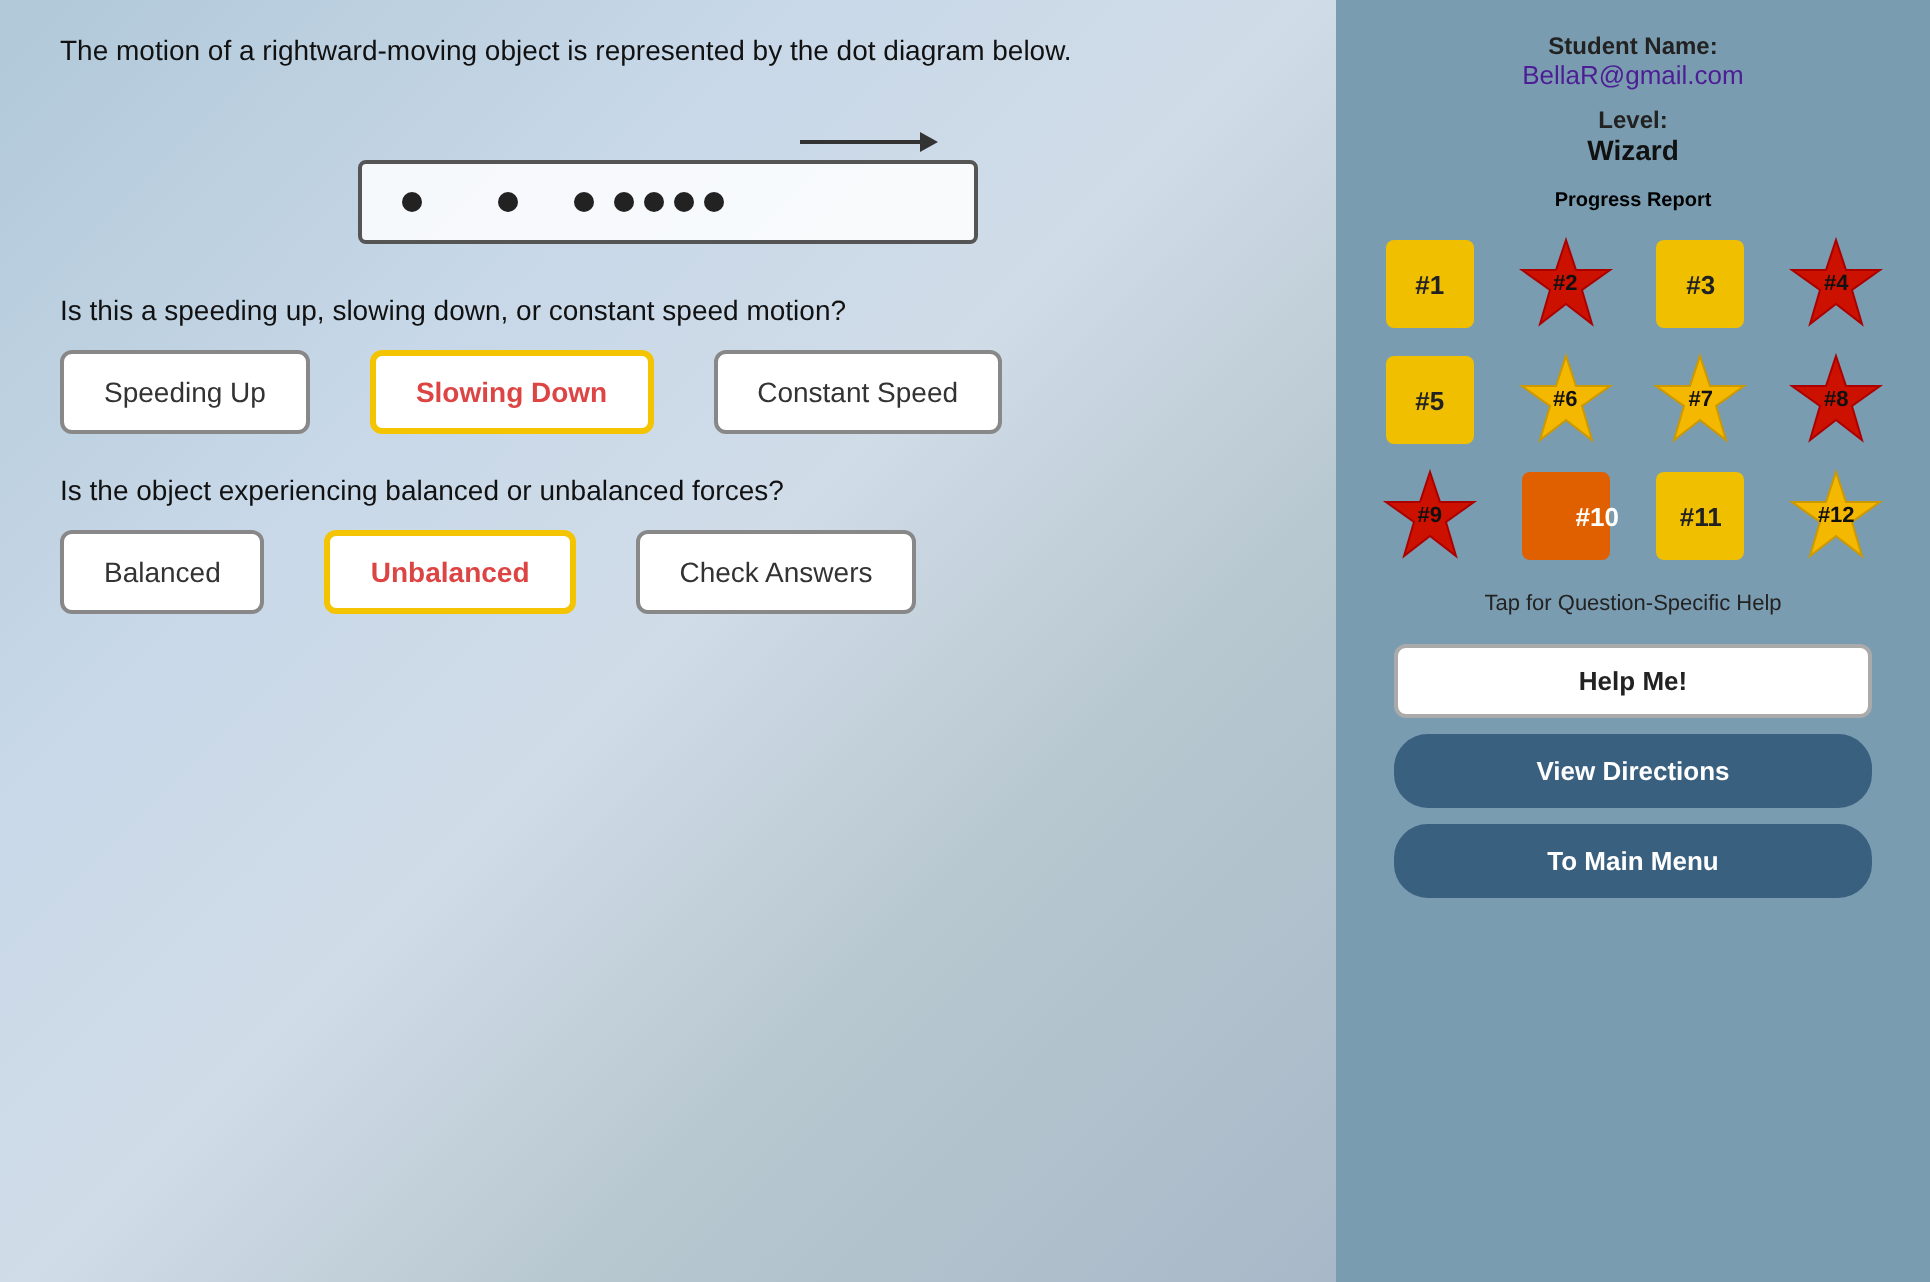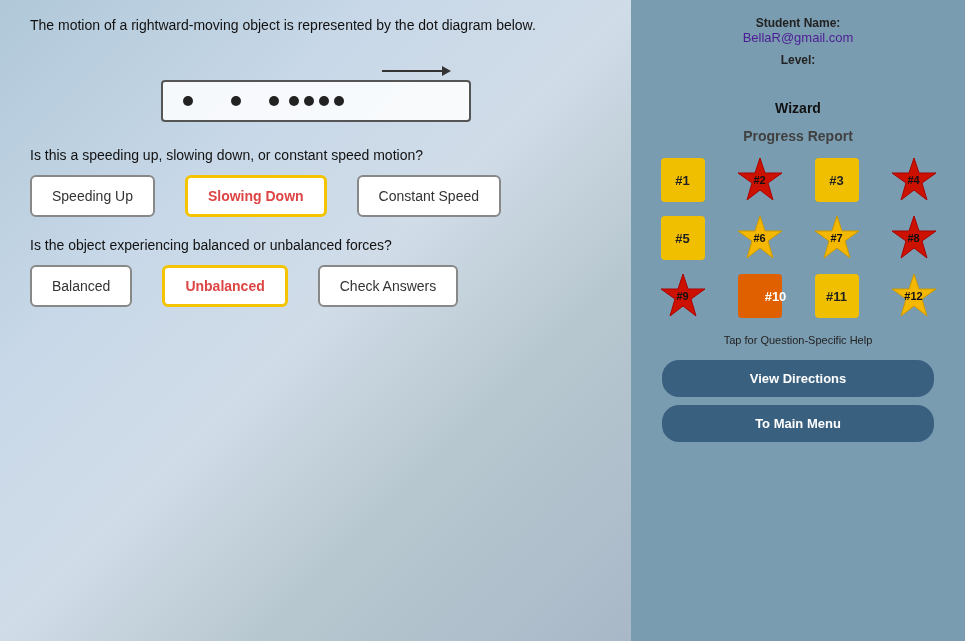--- a/index.html
+++ b/index.html
@@ -123,21 +123,21 @@
     }
 
     .forces-question {
       font-size: 14px;
       color: #111;
       margin-bottom: 12px;
     }
 
     
     .right-panel {
-      width: 334px;
+      width: 297px;
       background: #7a9cb0;
       padding: 16px;
       display: flex;
       flex-direction: column;
       align-items: center;
     }
 
     .student-name-label {
       font-size: 12px;
       color: #222;
@@ -157,26 +157,25 @@
       color: #222;
       font-weight: bold;
     }
 
     .level-value {
       font-size: 14px;
       color: #111;
       text-align: center;
       font-weight: bold;
       margin-bottom: 12px;
-      margin-top: 33px;
     }
 
     .progress-report-title {
-      font-size: 14px;
-      color: #404040;
+      font-size: 10px;
+      color: #000000;
       font-weight: bold;
       text-align: center;
       margin-bottom: 10px;
     }
 
     .progress-grid {
       display: grid;
       grid-template-columns: repeat(4, 1fr);
       gap: 6px;
       margin-bottom: 12px;
@@ -392,15 +391,16 @@
       <div class="star-cell">
         <svg class="star-svg" viewBox="0 0 50 50">
           <polygon points="25,3 30,18 47,18 33,28 38,45 25,35 12,45 17,28 3,18 20,18" fill="#f5b800" stroke="#cc9900" stroke-width="1"></polygon>
         </svg>
         <span class="star-label">#12</span>
       </div>
     </div>
   </div>
 
   <div class="help-text">Tap for Question-Specific Help</div>
+  <button class="right-btn">Help Me!</button>
   <button class="right-btn dark">View Directions</button>
   <button class="right-btn dark">To Main Menu</button>
 </div>
 
 </body></html>

